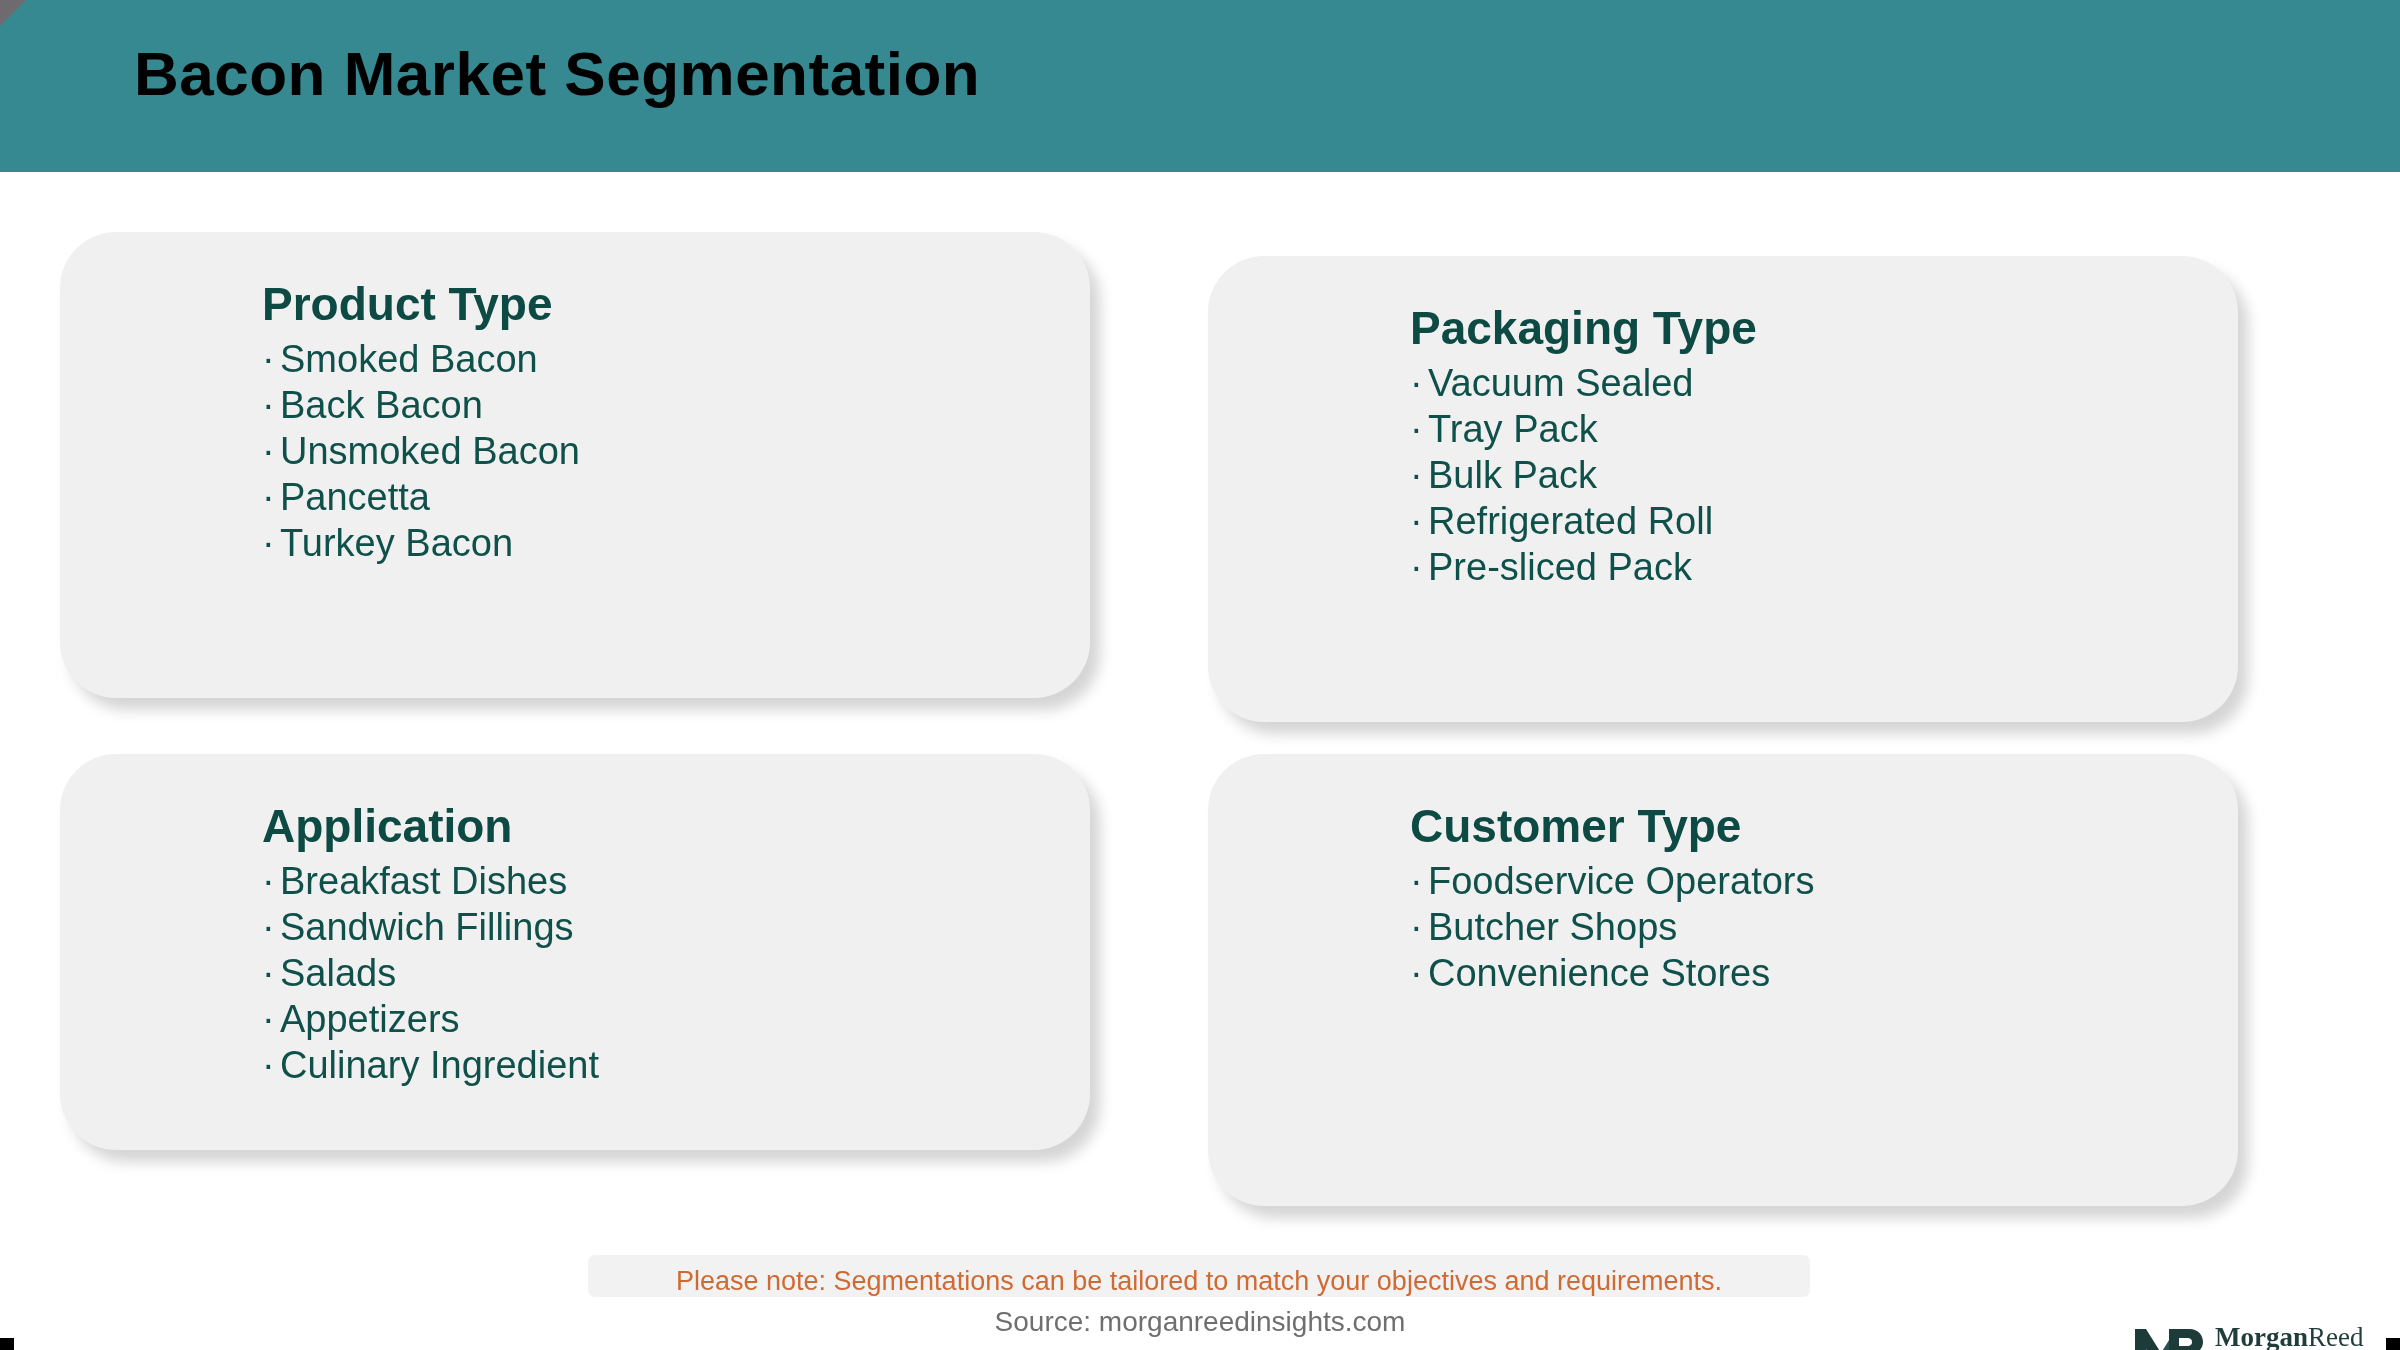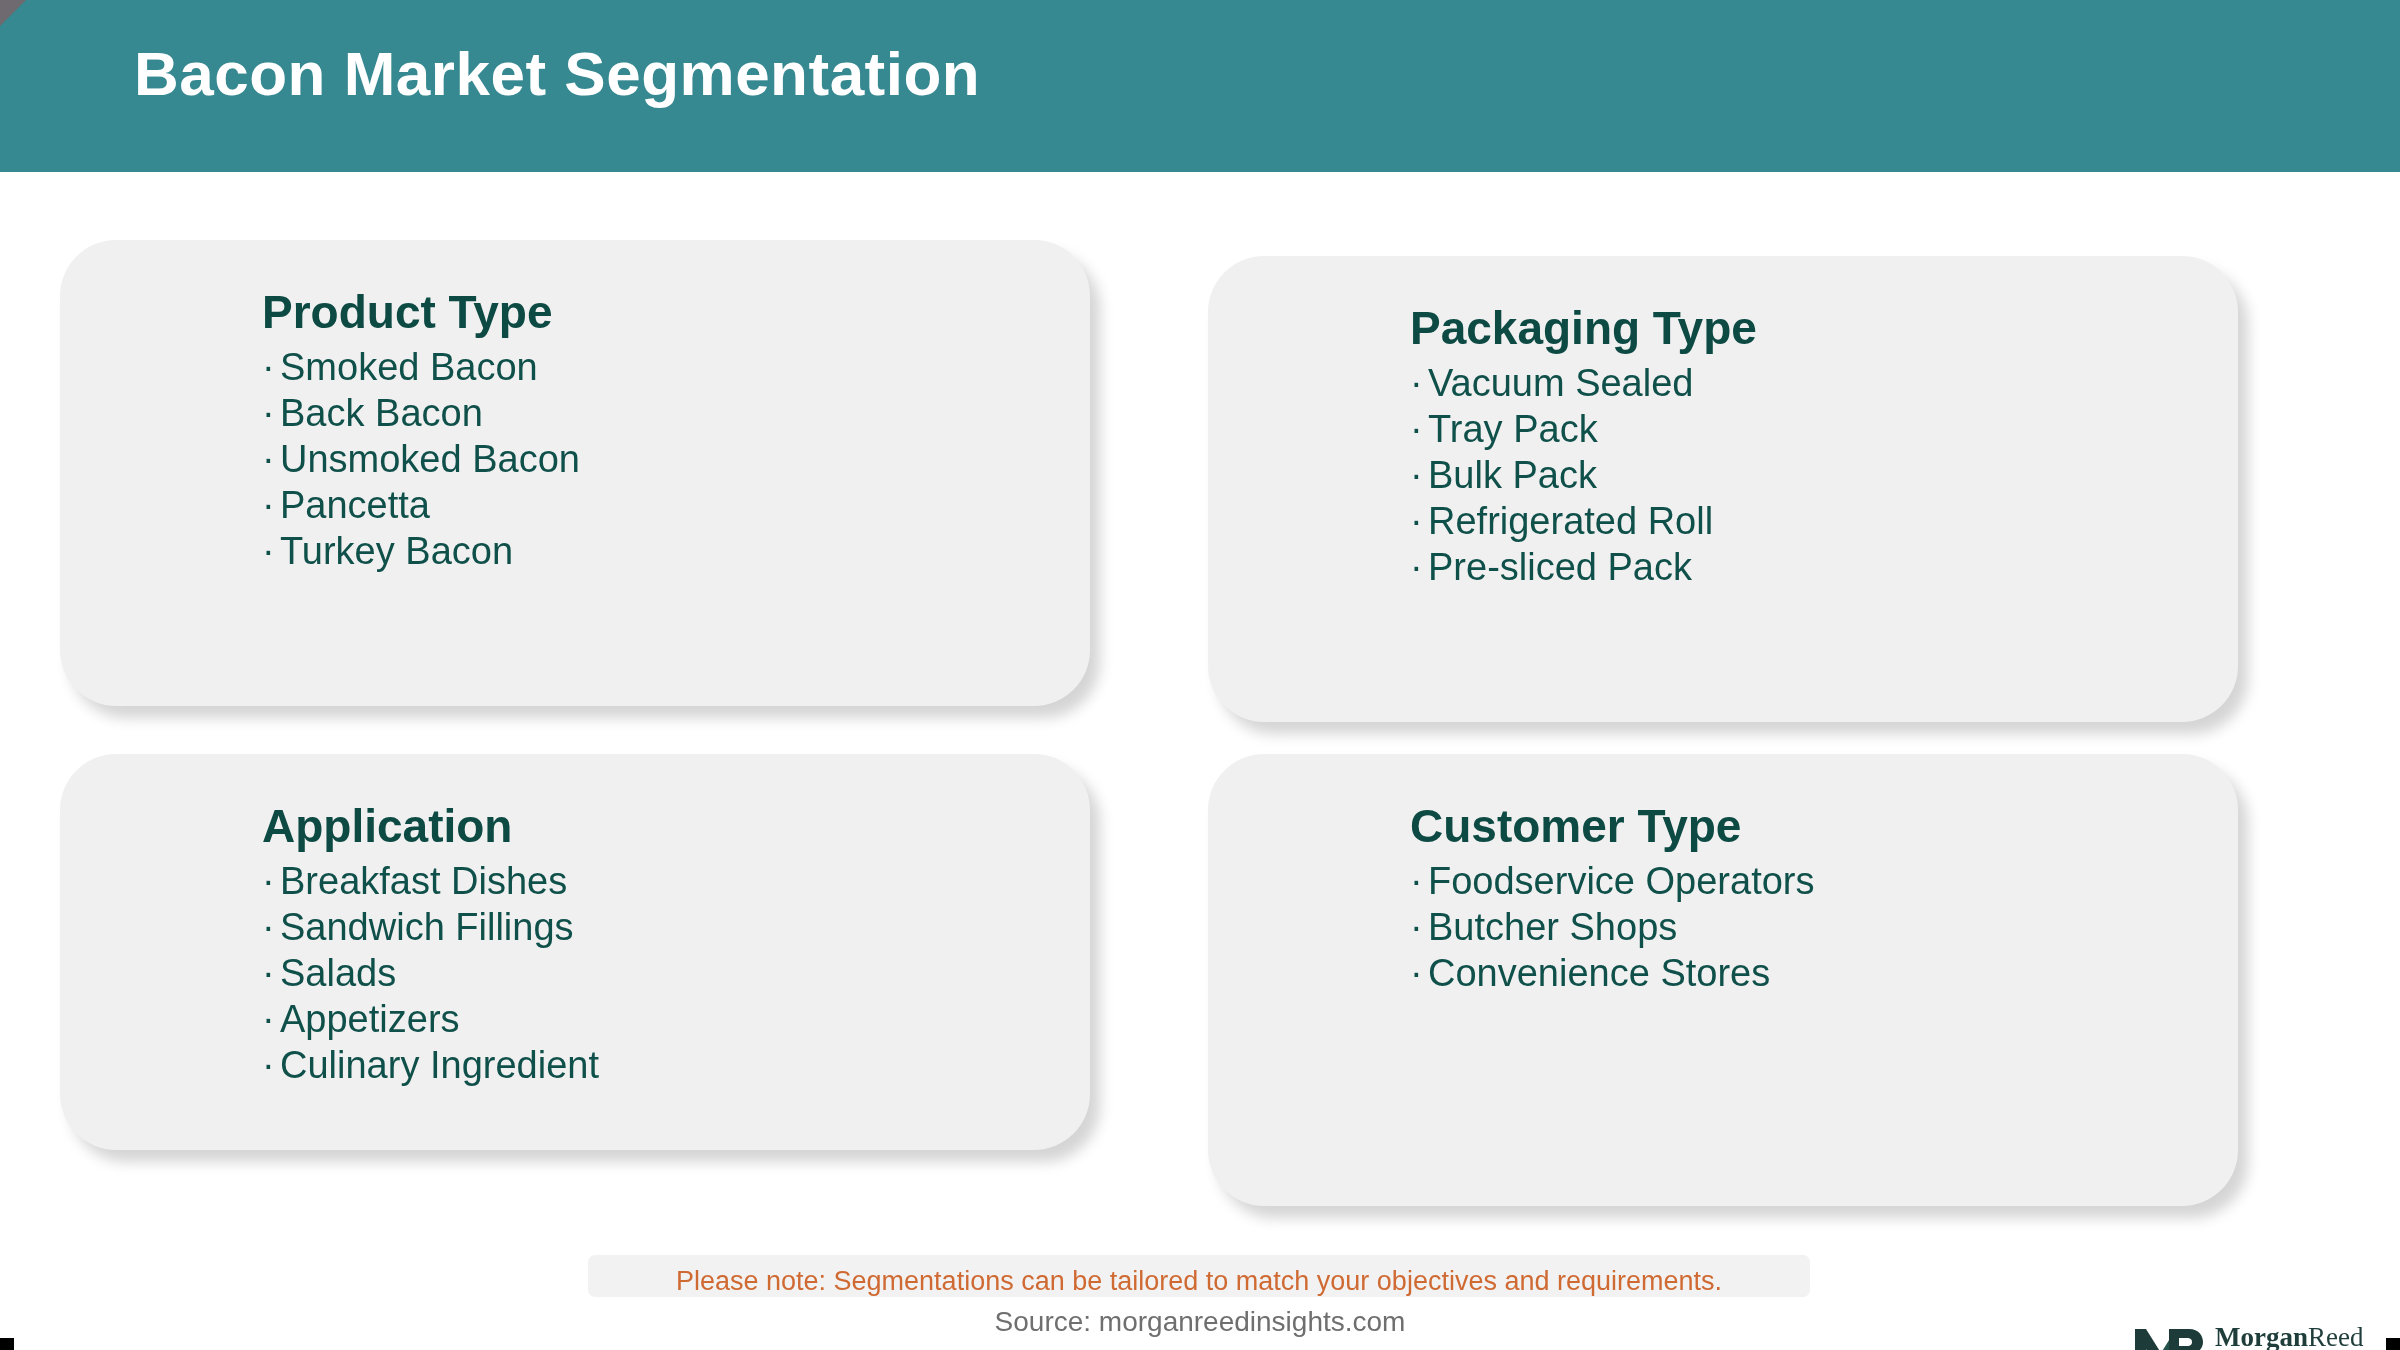--- a/index.html
+++ b/index.html
@@ -32,21 +32,21 @@
     height: 0;
     border-left: 26px solid #6e6a70;
     border-bottom: 26px solid transparent;
   }
   #page-title {
     position: absolute;
     left: 134px;
     top: 38px;
     font-size: 62px;
     font-weight: bold;
-    color: #ffffff;
+    color: #000000;
     letter-spacing: 0.5px;
     white-space: nowrap;
   }
 
   
   #cards-grid {
     position: absolute;
     left: 0;
     top: 172px;
     width: 2400px;
@@ -54,21 +54,21 @@
   }
   .seg-card {
     position: absolute;
     width: 1030px;
     height: 466px;
     background: #f0f0f0;
     border-radius: 56px;
     box-shadow: 10px 12px 14px rgba(0,0,0,0.17);
     box-sizing: border-box;
   }
-  #card-product-type   { left: 60px;   top: 68px; padding-left: 20px; }
+  #card-product-type   { left: 60px;   top: 60px; padding-left: 20px; }
   #card-packaging-type { left: 1208px; top: 84px; padding-left: 19px; }
   #card-application    { left: 60px;   top: 582px; height: 396px; }
   #card-customer-type  { left: 1208px; top: 582px; height: 452px; }
 
   .card-inner {
     position: absolute;
     left: 202px;
     top: 48px;
     right: 30px;
   }

